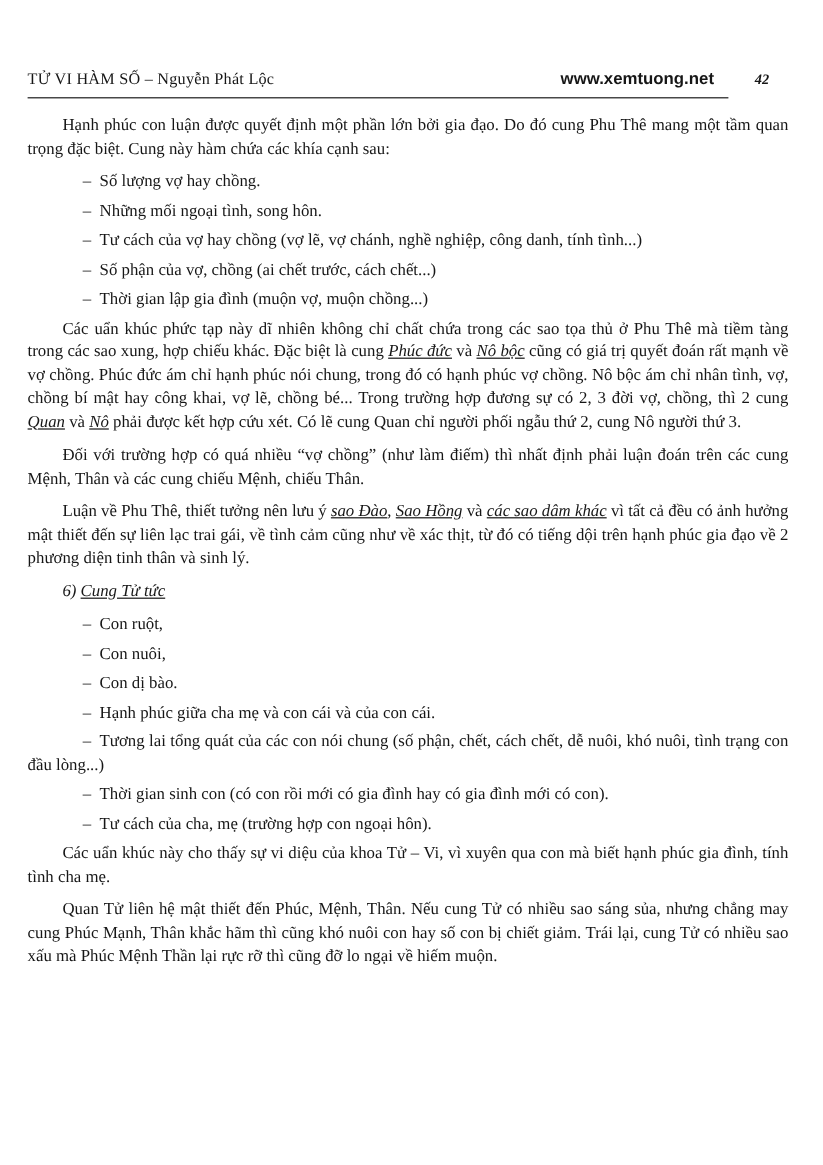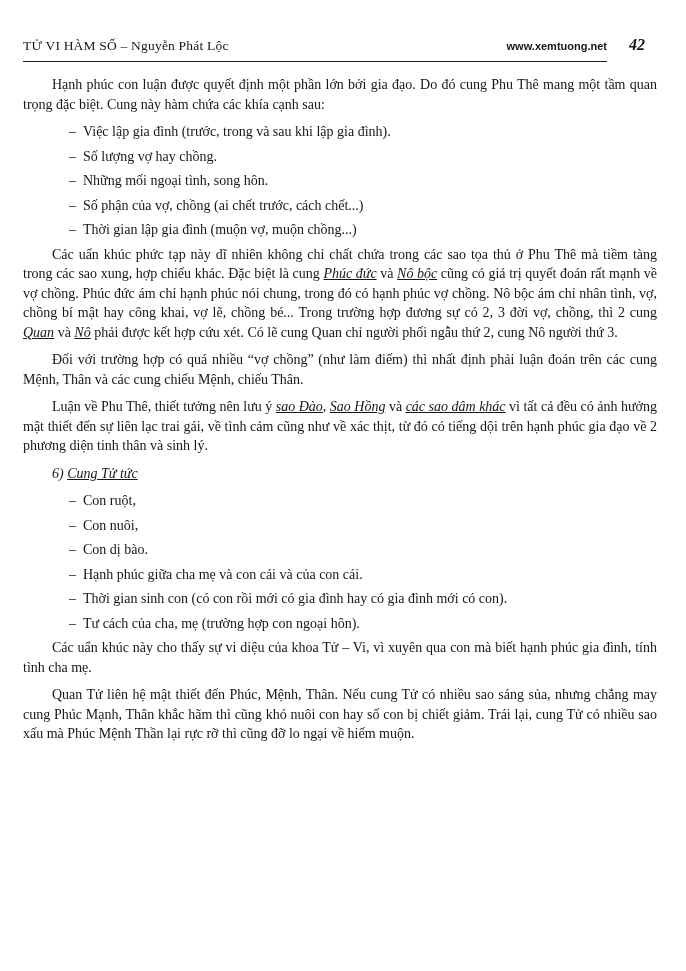--- a/index.html
+++ b/index.html
@@ -3,48 +3,48 @@
 <meta charset="utf-8">
 <style>
   html, body { margin: 0; padding: 0; background: #e8e8e8; }
   .page {
     position: relative;
     width: 686px;
     height: 971px;
     margin: 0 auto;
     background: #ffffff;
     box-sizing: border-box;
-    padding: 36px 29px 0 23px;
+    padding: 56px 29px 0 23px;
     overflow: hidden;
     font-family: "Liberation Serif", serif;
     font-size: 14px;
     color: #161616;
   }
   .hdr {
     display: flex;
     align-items: baseline;
     line-height: 18px;
   }
   .hdr .book-title {
     font-size: 13.5px;
     letter-spacing: 0.2px;
     white-space: nowrap;
   }
   .hdr .spacer { flex: 1 1 auto; }
   .hdr .website {
     font-family: "Liberation Sans", sans-serif;
     font-weight: bold;
-    font-size: 11px;
+    font-size: 14px;
     white-space: nowrap;
   }
   .hdr .pageno {
     font-style: italic;
     font-weight: bold;
-    font-size: 16px;
-    margin-left: 22px;
+    font-size: 12px;
+    margin-left: 34px;
     width: 28px;
     text-align: left;
   }
   .hdr-rule {
     width: 584px;
     border-bottom: 1.6px solid #1c1c1c;
     margin-top: 6px;
   }
   .body-text {
     margin-top: 13px;
@@ -68,31 +68,32 @@
 <div class="page">
   <div class="hdr">
     <span class="book-title">TỬ VI HÀM SỐ – Nguyễn Phát Lộc</span>
     <span class="spacer"></span>
     <span class="website">www.xemtuong.net</span>
     <span class="pageno">42</span>
   </div>
   <div class="hdr-rule"></div>
   <div class="body-text">
       <p class="para">Hạnh phúc con luận được quyết định một phần lớn bởi gia đạo. Do đó cung Phu Thê mang một tầm quan trọng đặc biệt. Cung này hàm chứa các khía cạnh sau:</p>
-      <p class="bullet"><span class="dash">–</span>Việc lập gia đình (trước, trong và sau khi lập gia đình).</p>
       <p class="bullet"><span class="dash">–</span>Số lượng vợ hay chồng.</p>
       <p class="bullet"><span class="dash">–</span>Những mối ngoại tình, song hôn.</p>
+      <p class="bullet"><span class="dash">–</span>Tư cách của vợ hay chồng (vợ lẽ, vợ chánh, nghề nghiệp, công danh, tính tình...)</p>
       <p class="bullet"><span class="dash">–</span>Số phận của vợ, chồng (ai chết trước, cách chết...)</p>
       <p class="bullet"><span class="dash">–</span>Thời gian lập gia đình (muộn vợ, muộn chồng...)</p>
       <p class="para">Các uẩn khúc phức tạp này dĩ nhiên không chỉ chất chứa trong các sao tọa thủ ở Phu Thê mà tiềm tàng trong các sao xung, hợp chiếu khác. Đặc biệt là cung <span class="iu">Phúc đức</span> và <span class="iu">Nô bộc</span> cũng có giá trị quyết đoán rất mạnh về vợ chồng. Phúc đức ám chỉ hạnh phúc nói chung, trong đó có hạnh phúc vợ chồng. Nô bộc ám chỉ nhân tình, vợ, chồng bí mật hay công khai, vợ lẽ, chồng bé... Trong trường hợp đương sự có 2, 3 đời vợ, chồng, thì 2 cung <span class="iu">Quan</span> và <span class="iu">Nô</span> phải được kết hợp cứu xét. Có lẽ cung Quan chỉ người phối ngẫu thứ 2, cung Nô người thứ 3.</p>
       <p class="para">Đối với trường hợp có quá nhiều “vợ chồng” (như làm điếm) thì nhất định phải luận đoán trên các cung Mệnh, Thân và các cung chiếu Mệnh, chiếu Thân.</p>
       <p class="para">Luận về Phu Thê, thiết tưởng nên lưu ý <span class="iu">sao Đào</span>, <span class="iu">Sao Hồng</span> và <span class="iu">các sao dâm khác</span> vì tất cả đều có ảnh hưởng mật thiết đến sự liên lạc trai gái, về tình cảm cũng như về xác thịt, từ đó có tiếng dội trên hạnh phúc gia đạo về 2 phương diện tinh thân và sinh lý.</p>
       <p class="heading"><span class="i">6) </span><span class="iu">Cung Tử tức</span></p>
       <p class="bullet"><span class="dash">–</span>Con ruột,</p>
       <p class="bullet"><span class="dash">–</span>Con nuôi,</p>
       <p class="bullet"><span class="dash">–</span>Con dị bào.</p>
       <p class="bullet"><span class="dash">–</span>Hạnh phúc giữa cha mẹ và con cái và của con cái.</p>
+      <p class="bullet"><span class="dash">–</span>Tương lai tổng quát của các con nói chung (số phận, chết, cách chết, dễ nuôi, khó nuôi, tình trạng con đầu lòng...)</p>
       <p class="bullet"><span class="dash">–</span>Thời gian sinh con (có con rồi mới có gia đình hay có gia đình mới có con).</p>
       <p class="bullet"><span class="dash">–</span>Tư cách của cha, mẹ (trường hợp con ngoại hôn).</p>
       <p class="para">Các uẩn khúc này cho thấy sự vi diệu của khoa Tử – Vi, vì xuyên qua con mà biết hạnh phúc gia đình, tính tình cha mẹ.</p>
       <p class="para">Quan Tử liên hệ mật thiết đến Phúc, Mệnh, Thân. Nếu cung Tử có nhiều sao sáng sủa, nhưng chẳng may cung Phúc Mạnh, Thân khắc hãm thì cũng khó nuôi con hay số con bị chiết giảm. Trái lại, cung Tử có nhiều sao xấu mà Phúc Mệnh Thần lại rực rỡ thì cũng đỡ lo ngại về hiếm muộn.</p>
     </div>
 </div>
 
 </body></html>

